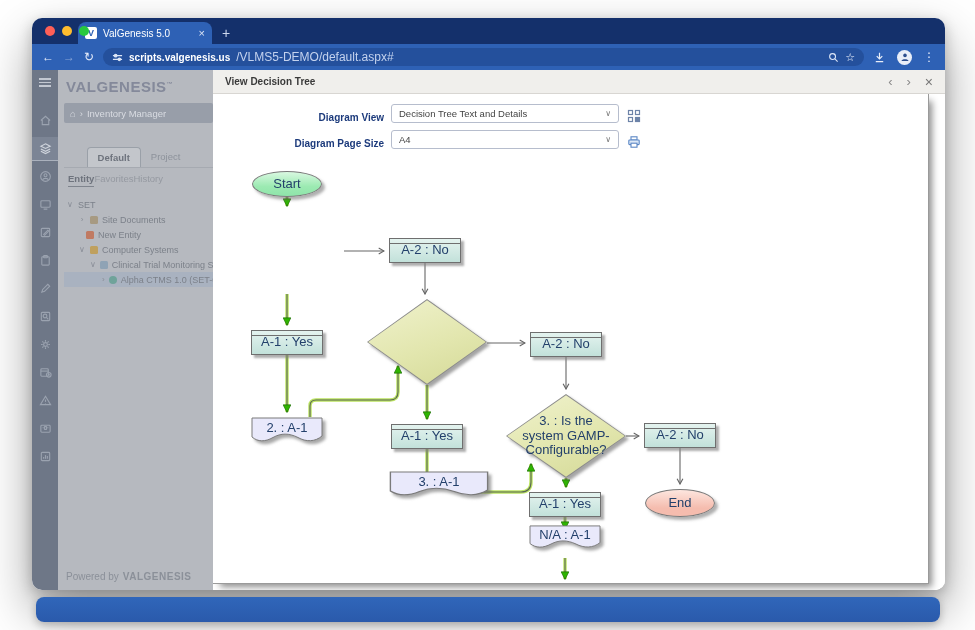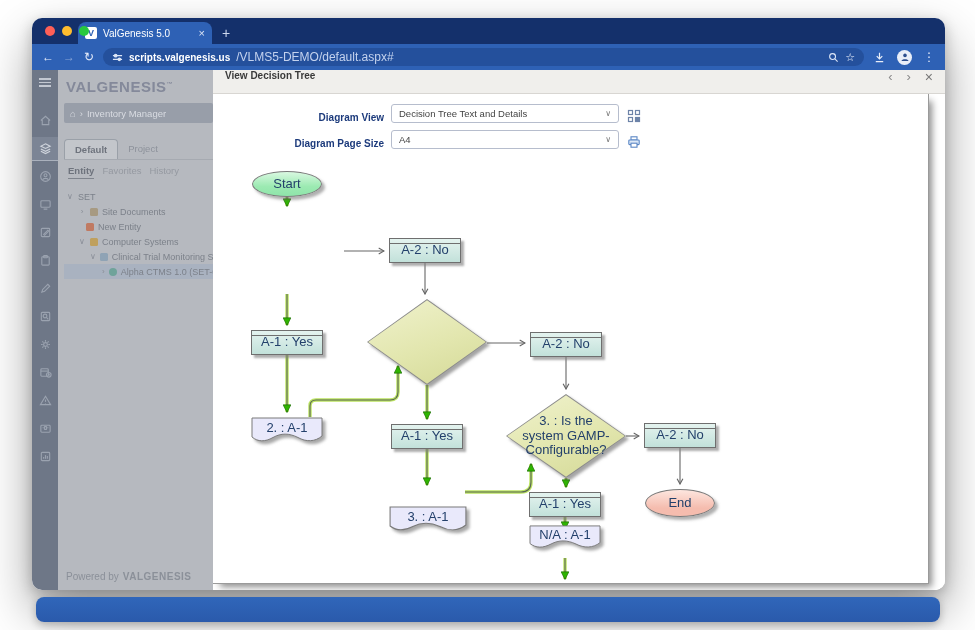--- a/index.html
+++ b/index.html
@@ -40,38 +40,38 @@
   .burger i { display:block; height:1.6px; background:#c3c8d1; }
   .sic { width:26px; height:24px; display:flex; align-items:center; justify-content:center; margin-bottom:4px; }
   .sic svg { stroke:#9ba3b0; fill:none; stroke-width:1.2; }
   .sic.active { background:#7c8595; border-bottom:1.5px solid #aab1bd; }
   .sic.active svg { stroke:#cfd4dc; }
   .treepanel { width:155px; background:#b6b9bf; display:flex; flex-direction:column; padding:6px 0 4px 6px; }
   .vg-logo { font-size:15px; font-weight:bold; letter-spacing:.5px; color:#84899a; margin:2px 0 8px 2px; }
   .vg-logo sup { font-size:6px; }
   .crumb { background:#989ea9; border-radius:2px; height:20px; display:flex; align-items:center; gap:4px;
     padding:0 6px; color:#d9dce2; font-size:9.5px; margin-right:0; }
-  .tabs { display:flex; margin-top:16px; }
+  .tabs { display:flex; margin-top:24px;justify-content:center; }
   .ptab { font-size:9.5px; padding:4px 10px; color:#8d929b; }
   .ptab.on { background:#c3c6cb; border:1px solid #9aa0a8; border-bottom:none; border-radius:4px 4px 0 0; color:#6e737d; font-weight:bold; }
-  .subtabs { display:flex; gap:8px; padding:5px 2px 4px 4px; border-top:1px solid #a6aab1; }
+  .subtabs { display:flex; gap:0; padding:5px 2px 4px 4px; border-top:1px solid #a6aab1; }
   .stab { font-size:9.5px; color:#9599a1; }
   .stab.on { color:#6e737d; font-weight:bold; border-bottom:1.5px solid #7f848d; padding-bottom:2px; }
   .tree { margin-top:6px; }
   .trow { display:flex; align-items:center; gap:4px; height:15px; font-size:9px; color:#7c818a; white-space:nowrap; overflow:hidden; }
   .trow .ex { width:8px; font-size:8px; color:#898e97; text-align:center; }
   .trow .ti { width:8px; height:8px; border-radius:1.5px; flex:0 0 auto; }
   .trow.sel { background:#a9b2c0; }
   .panel-footer { margin-top:auto; display:flex; align-items:baseline; gap:4px; padding:4px 2px; }
   .pf1 { font-size:10px; color:#8b9099;text-align:right; }
   .pf2 { font-size:10px; font-weight:bold; letter-spacing:.5px; color:#8b9099; }
 
   
   .modal { position:absolute; left:181px; right:0; top:0; bottom:0; background:#fff; display:flex; flex-direction:column; }
-  .modal-head { height:24px; background:#f0efec; border-bottom:1px solid #d8d6d2; display:flex; align-items:flex-start; padding:0 12px; }
+  .modal-head { height:24px; background:#f0efec; border-bottom:1px solid #d8d6d2; display:flex; align-items:center; padding:0 12px; }
   .modal-title { font-size:10px; font-weight:bold; color:#3a3a3a; flex:1; }
   .mh-btn { color:#8a8a8a; font-size:13px; line-height:1; margin-left:14px; }
   .mh-btn.x { font-size:14px; color:#777; }
   .modal-body { position:relative; flex:1; overflow:hidden; }
   .sheet { position:absolute; left:0; top:0; width:716px; height:490px;
     border-right:1px solid #9a9a9a; border-bottom:1px solid #9a9a9a;
     box-shadow:5px 5px 7px -2px rgba(0,0,0,.45); background:#fff; }
 
   .ctl-row { position:absolute; display:flex; align-items:flex-end; height:19px; }
   .ctl-label { width:178px; text-align:right; font-size:10px; font-weight:bold; color:#1d3b7c; padding-right:7px; }
@@ -436,21 +436,21 @@
 
           <div class="node dec" style="left:293px;top:300px;width:120px;height:84px">
             <span class="dshape"></span>
               <span class="lbl" style="padding:0 12px">3. : Is the system GAMP-Configurable?</span>
           </div>
 
           <div class="node proc" style="left:431px;top:329px;width:72px;height:25px">
               <span>A-2 : No</span>
             </div>
 
-          <div class="node doc" style="left:176px;top:412px;width:78px;height:28px">
+          <div class="node doc" style="left:176px;top:377px;width:100px;height:28px">
             <svg viewBox="0 0 72 28" preserveAspectRatio="none">
                 <path d="M1,1 L71,1 L71,19 C64,25 55,25 47,20.5 C38,16 30,16 22,20.5 C14,25 7,25 1,20 Z"></path>
               </svg>
             <span class="lbl">3. : A-1</span>
           </div>
 
           <div class="node proc" style="left:316px;top:398px;width:72px;height:25px">
               <span>A-1 : Yes</span>
             </div>
 

